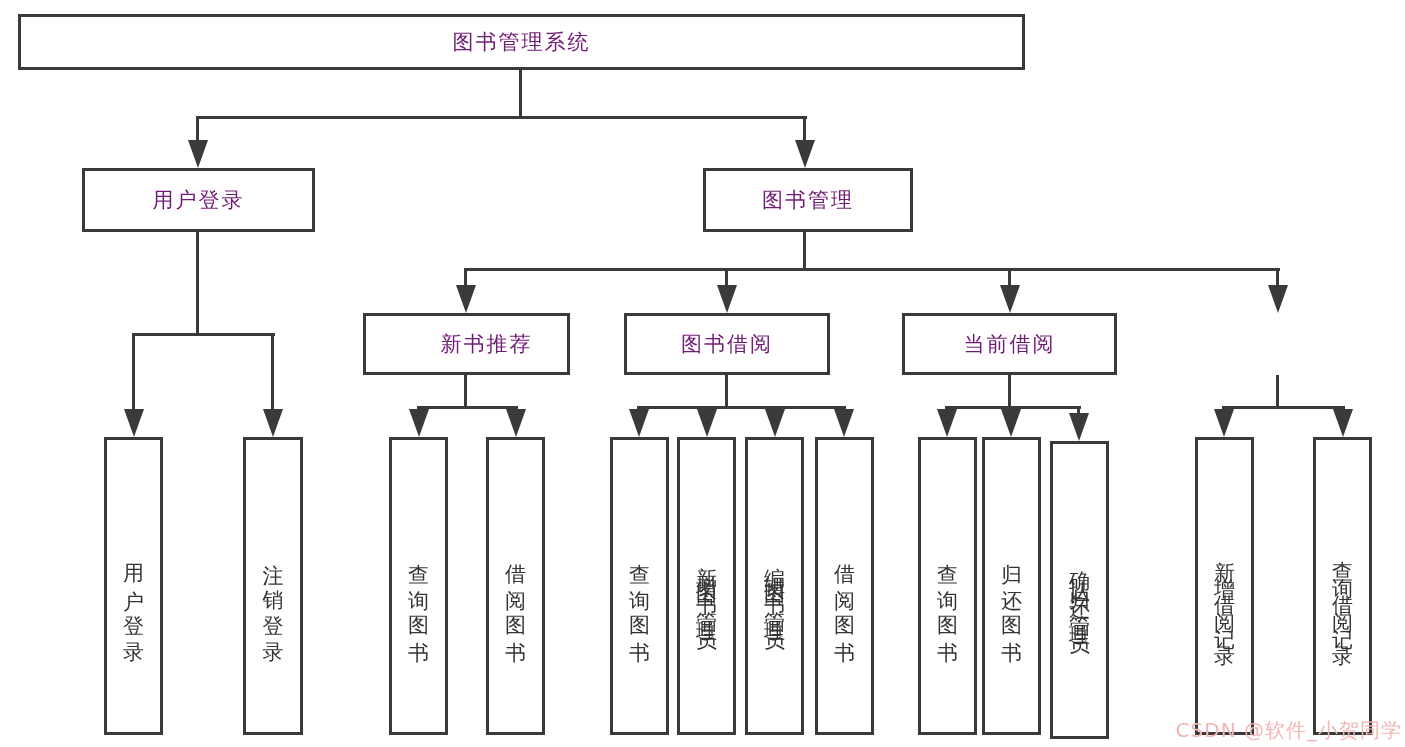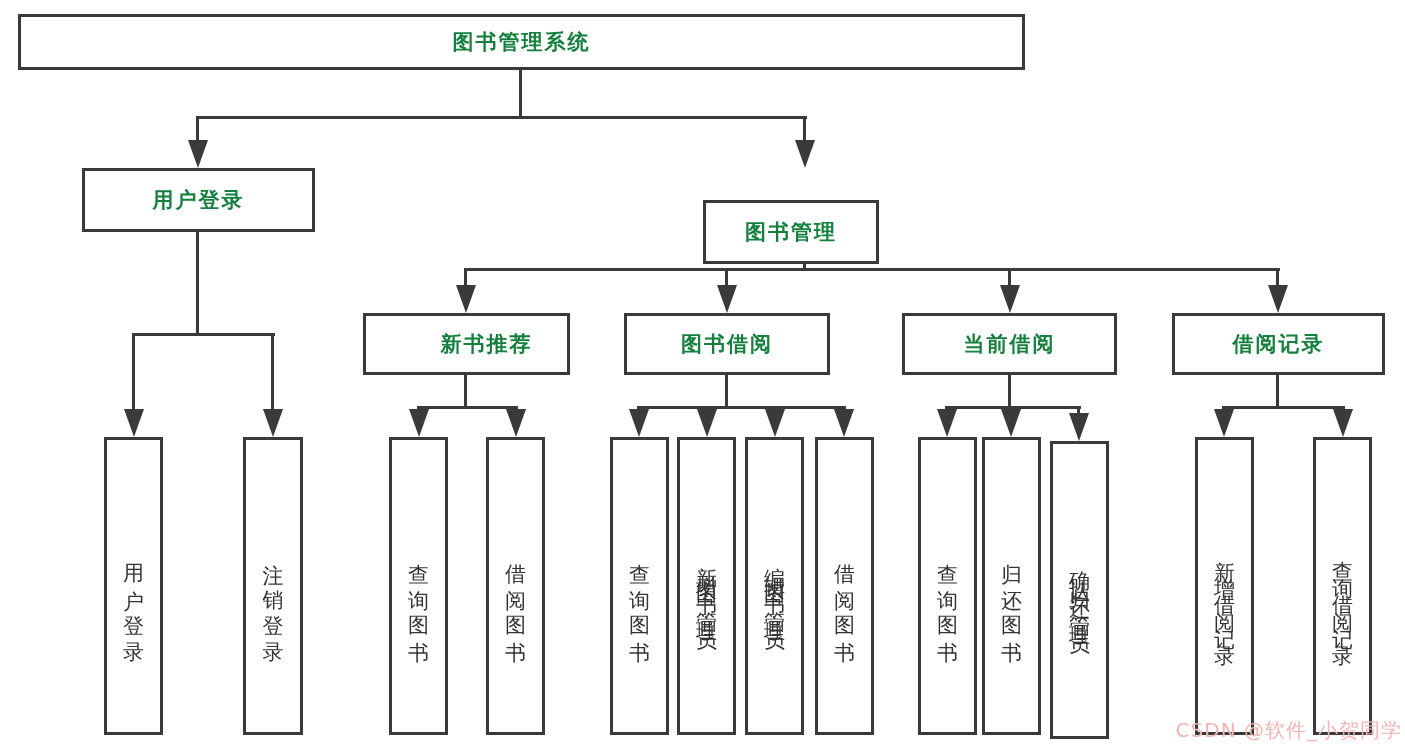--- a/index.html
+++ b/index.html
@@ -4,21 +4,21 @@
 <style>
   html,body{margin:0;padding:0;background:#ffffff;}
   .canvas{
     position:relative;width:1405px;height:747px;background:#ffffff;
     font-family:"DejaVu Sans","Liberation Sans",sans-serif;overflow:hidden;
   }
   
   .hbox{
     position:absolute;box-sizing:border-box;background:#ffffff;
     border:3px solid #3a3a3a;display:flex;align-items:center;justify-content:center;
-    font-size:21px;color:#15803d;letter-spacing:2px;white-space:nowrap;z-index:2;font-weight:bold;
+    font-size:21px;color:#701a75;letter-spacing:2px;white-space:nowrap;z-index:2;
   }
   
   .vbox{
     position:absolute;box-sizing:border-box;background:#ffffff;
     border:3px solid #3a3a3a;display:flex;align-items:center;justify-content:center;
     writing-mode:vertical-rl;text-orientation:mixed;
     font-size:21px;color:#333333;z-index:2;width:59px;top:437px;height:298px;
   }
   .vs4{letter-spacing:26px;padding-top:26px;}
   .vs6{letter-spacing:17px;padding-top:17px;}
@@ -38,29 +38,28 @@
 </style>
 </head>
 <body>
 
 <div class="canvas">
 
   <div class="hbox" style="left:18px;top:14px;width:1007px;height:56px;">图书管理系统</div>
 
   <div class="hbox" style="left:82px;top:168px;width:233px;height:64px;">用户登录</div>
 
-  <div class="hbox" style="left:703px;top:168px;width:176px;height:64px;margin-top:32px;">图书管理</div>
+  <div class="hbox" style="left:703px;top:168px;width:210px;height:64px;">图书管理</div>
 
   <div class="hbox" style="left:363px;top:313px;width:207px;height:62px;padding-left:40px;">新书推荐</div>
 
   <div class="hbox" style="left:624px;top:313px;width:206px;height:62px;">图书借阅</div>
 
   <div class="hbox" style="left:902px;top:313px;width:215px;height:62px;">当前借阅</div>
 
-  <div class="hbox" style="left:1172px;top:313px;width:213px;height:62px;">借阅记录</div>
 
   <div class="vbox vs4" style="left:104px;">用户登录</div>
   <div class="vbox vs4" style="left:243px;width:60px;">注销登录</div>
 
   <div class="vbox vs4" style="left:389px;">查询图书</div>
   <div class="vbox vs4" style="left:486px;">借阅图书</div>
 
   <div class="vbox vs4" style="left:610px;">查询图书</div>
   <div class="vbox vs9" style="left:677px;">新增图书（管理员）</div>
   <div class="vbox vs9" style="left:745px;">编辑图书（管理员）</div>

